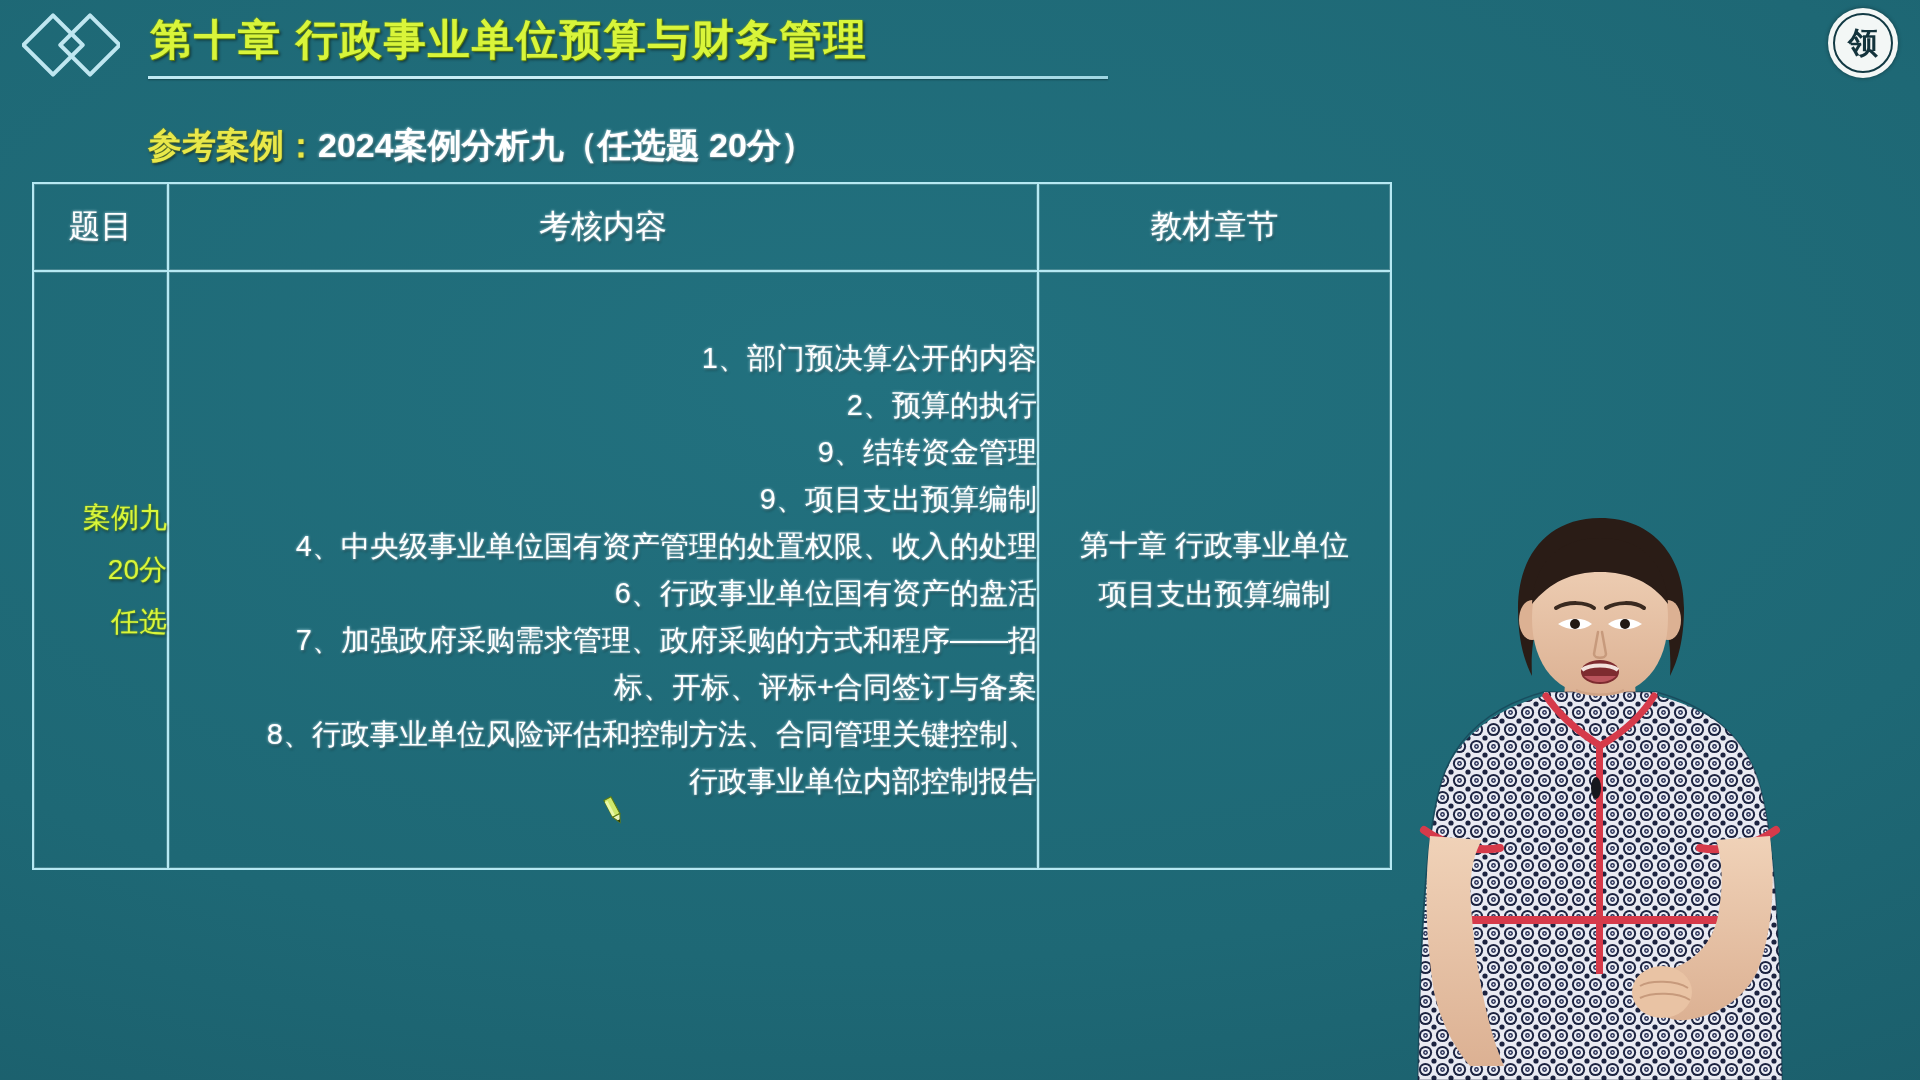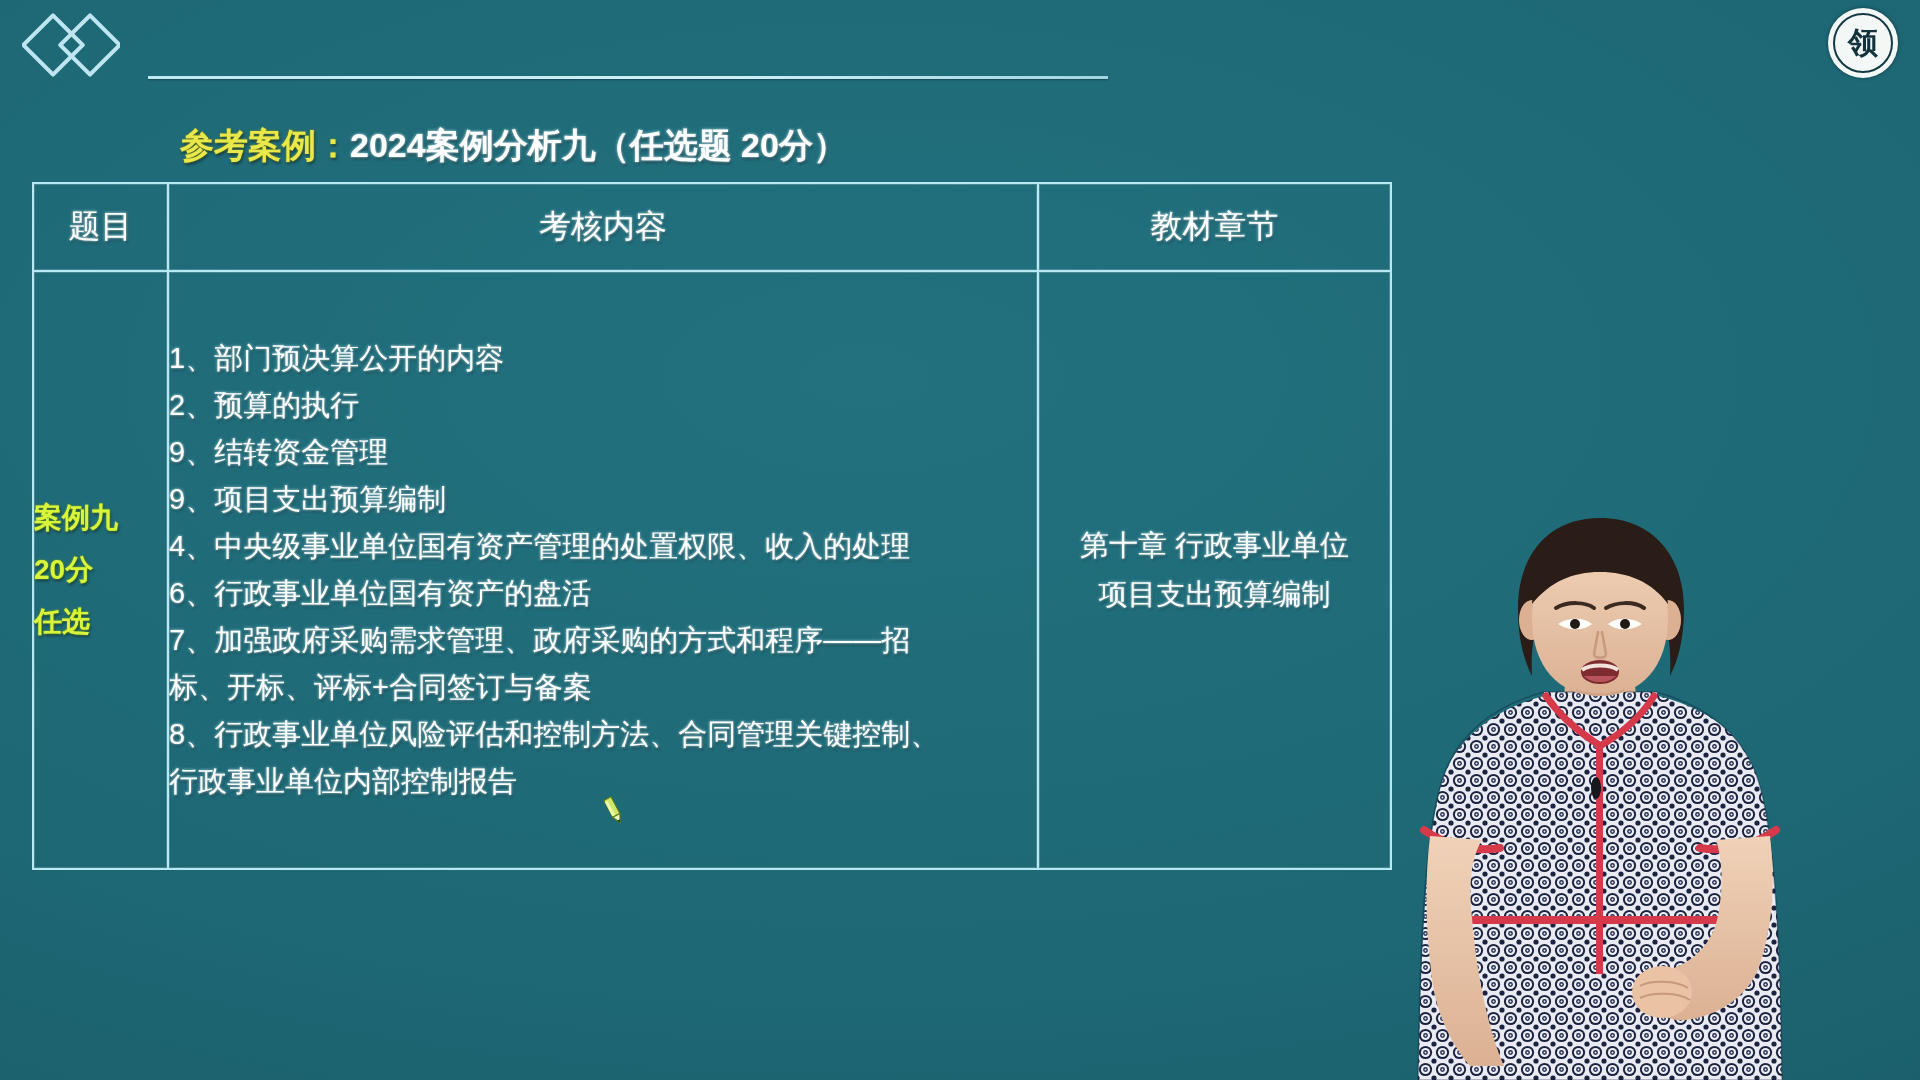--- a/index.html
+++ b/index.html
@@ -111,21 +111,20 @@
 
   
   #subtitle {
     position: absolute;
     left: 148px;
     top: 123px;
     font-size: 34px;
     font-weight: bold;
     white-space: nowrap;
     text-shadow: 2px 2px 4px rgba(0,0,0,0.5);
-    margin-left: 32px;
   }
   #subtitle .lbl {
     color: #e9e84a;
     text-shadow: 0 0 2px #a0a314, 1px 2px 3px rgba(0,0,0,0.55);
   }
   #subtitle .val {
     color: #ffffff;
     text-shadow: 0 0 3px #cdeff7, 1px 2px 3px rgba(0,0,0,0.5);
   }
 
@@ -155,31 +154,31 @@
     font-weight: normal;
     color: #ffffff;
     text-align: center;
     text-shadow: 0 0 3px #c9edf6, 1px 2px 3px rgba(0,0,0,0.45);
   }
 
   #row-case td { height: 596px; }
 
   
   #case-label {
-    text-align: left;
+    text-align: right;
     color: #d9f53a;
     font-size: 28px;
     line-height: 1.85;
-    font-weight: bold;
+    font-weight: normal;
     text-shadow: 0 0 2px #97c012, 1px 2px 3px rgba(0,0,0,0.5);
     margin-top: 7px;
   }
 
   
-  #content-cell { padding: 18px 18px 18px 22px; }
+  #content-cell { padding: 18px 18px 18px 22px; text-align: right; }
   .content-line {
     color: #ffffff;
     font-size: 29px;
     line-height: 1.62;
     white-space: nowrap;
     text-shadow: 0 0 3px #bfe8f3, 1px 2px 3px rgba(0,0,0,0.45);
   }
   .content-line.cont { }
 
   
@@ -218,20 +217,21 @@
 
   <div id="header">
 
     <svg id="diamond-logo" viewBox="0 0 98 76">
       <g fill="none" stroke="#bfe6f0" stroke-width="4" stroke-linejoin="round">
         <rect x="10" y="16" width="42" height="42" transform="rotate(45 31 37)"></rect>
         <rect x="47" y="16" width="42" height="42" transform="rotate(45 68 37)"></rect>
       </g>
     </svg>
 
+    <div id="chapter-title">第十章  行政事业单位预算与财务管理</div>
     <div id="title-underline"></div>
 
     <div id="brand">
       <div id="brand-badge">
         <span id="brand-badge-char">领</span>
       </div>
     </div>
   </div>
 
   <div id="subtitle">

